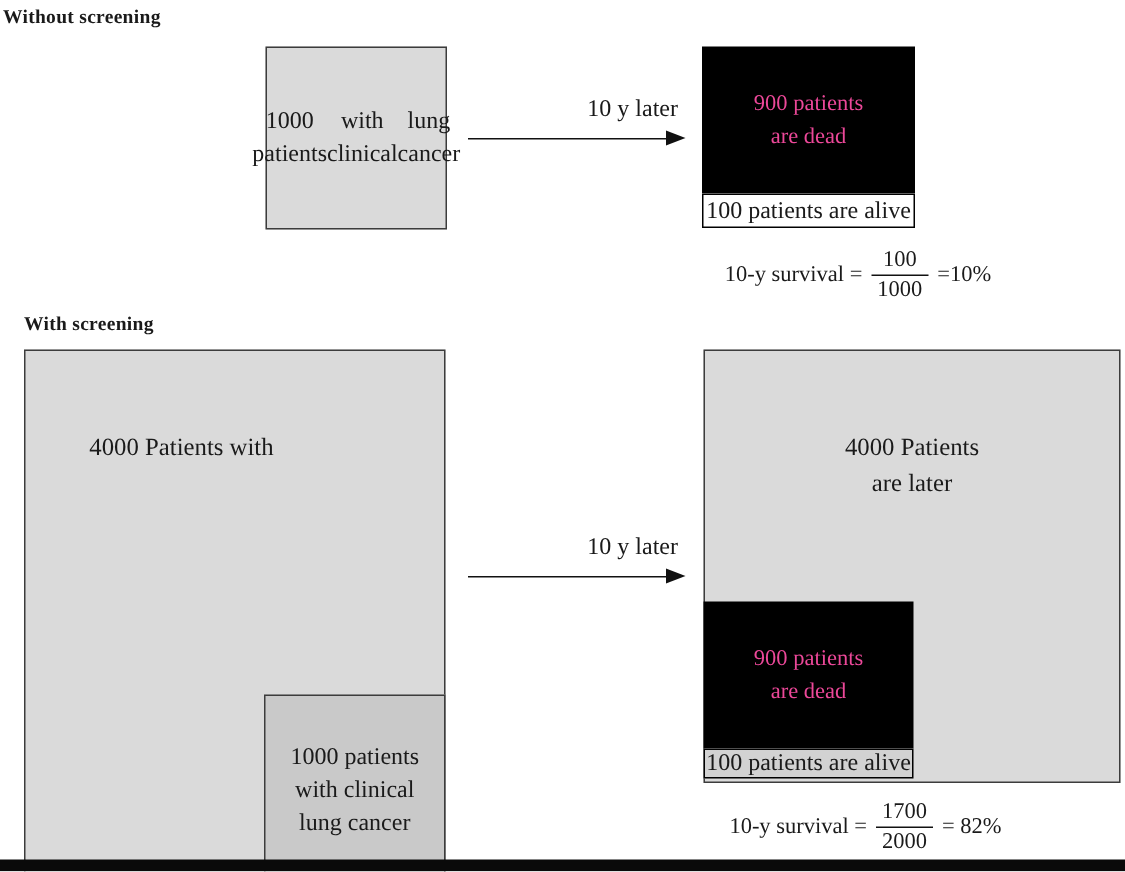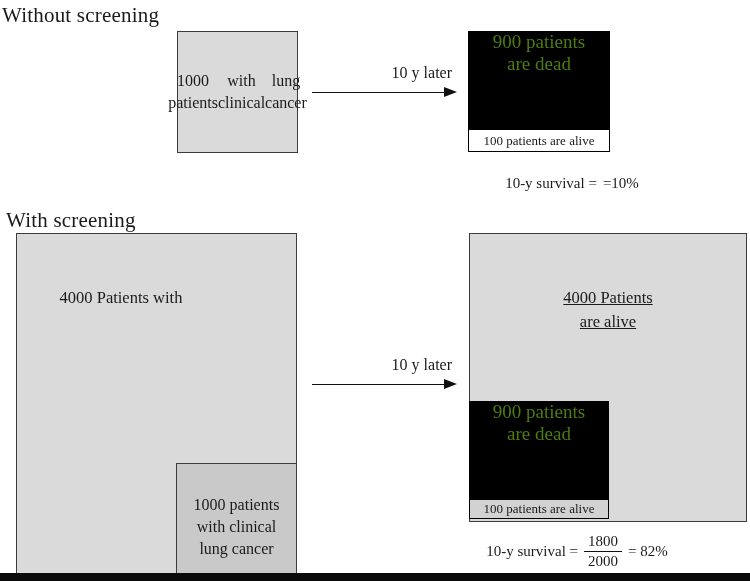--- a/index.html
+++ b/index.html
@@ -4,40 +4,40 @@
 <style>
   * { margin:0; padding:0; box-sizing:border-box; }
   html,body { background:#ffffff; }
   #canvas {
     position:relative; width:750px; height:581px;
     background:#ffffff; overflow:hidden;
     font-family:"Liberation Serif","DejaVu Serif",serif;
     color:#1a1a1a;
   }
   .abs { position:absolute; }
-  .heading { font-weight:normal; font-size:21px; letter-spacing:0.2px; }
+  .heading { font-weight:bold; font-size:13px; letter-spacing:0.2px; }
 
   .graybox {
     background:#dadada; border:1.6px solid #3c3c3c;
     display:flex; flex-direction:row; align-items:center; justify-content:center;
     text-align:center; font-size:16px; line-height:22px;
   }
   .ln { display:block; }
 
   
   .dead-compound { display:flex; flex-direction:column; }
   .dead-zone {
-    background:#000000; color:#4d7c0f;
-    display:flex; flex-direction:column; align-items:center; justify-content:flex-start;
-    text-align:center; font-size:19px; line-height:22px;
+    background:#000000; color:#ec4899;
+    display:flex; flex-direction:column; align-items:center; justify-content:center;
+    text-align:center; font-size:15px; line-height:22px;
   }
   .alive-strip {
     border:1.6px solid #000000;
     display:flex; align-items:center; justify-content:center;
-    font-size:13px; white-space:nowrap;text-align:center;
+    font-size:16px; white-space:nowrap;text-align:center;
   }
   .strip-white { background:#ffffff; }
   .strip-gray  { background:#d2d2d2; }
 
   
   .arrow-line { height:0; border-top:1.7px solid #111111; }
   .arrow-head {
     width:0; height:0;
     border-left:13px solid #111111;
     border-top:5.5px solid transparent;
@@ -51,21 +51,21 @@
     gap:6px; font-size:15px;
   }
   .fraction { display:inline-block; text-align:center; }
   .fraction .num { display:block; padding:0 4px 1px 4px; }
   .fraction .den { display:block; border-top:1.6px solid #111111; padding:1px 4px 0 4px; }
 
   
   .pseudo-text { position:absolute; left:0; top:52px; width:208px; text-align:center;
                  font-size:16.5px; line-height:24px; }
   .alive-text  { position:absolute; left:0; right:0; top:52px; text-align:center;
-                 font-size:16.5px; line-height:24px;text-decoration:underline; }
+                 font-size:16.5px; line-height:24px; }
 
   .inner-clinical {
     position:absolute; right:-1px; bottom:-1px; width:121px; height:128px;
     background:#c9c9c9; border:1.6px solid #3c3c3c;
     display:flex; flex-direction:column; align-items:center; justify-content:center;
     text-align:center; font-size:16px; line-height:22px;
   }
   .inner-dead { position:absolute; left:-1px; bottom:2px; width:140px; }
 
   .bottom-bar { background:#0a0a0a; }
@@ -90,58 +90,62 @@
   <div class="abs dead-compound" style="left:468px; top:31px; width:142px;">
     <div class="dead-zone" style="height:98px;">
       <span class="ln">900 patients</span>
       <span class="ln">are dead</span>
     </div>
     <div class="alive-strip strip-white" style="height:23px;">100 patients are alive</div>
   </div>
 
   <div class="abs formula" style="left:452px; top:160px; width:240px; height:47px;">
     <span>10-y survival =</span>
+    <span class="fraction">
+      <span class="num">100</span>
+      <span class="den">1000</span>
+    </span>
     <span>=10%</span>
   </div>
 
-  <div class="abs heading" style="left:6px; top:208px;">With screening</div>
+  <div class="abs heading" style="left:16px; top:208px;">With screening</div>
 
   <div class="abs graybox" style="left:16px; top:233px; width:281px; height:358px; justify-content:flex-start;">
     <div class="pseudo-text">
       <span class="ln">4000 Patients with</span>
     </div>
     <div class="inner-clinical">
       <span class="ln">1000 patients</span>
       <span class="ln">with clinical</span>
       <span class="ln">lung cancer</span>
     </div>
   </div>
 
   <div class="abs arrow-label" style="left:307px; top:356px; width:145px;">10 y later</div>
   <div class="abs arrow-line" style="left:312px; top:384px; width:134px;"></div>
   <div class="abs arrow-head" style="left:444px; top:379px;"></div>
 
   <div class="abs graybox" style="left:469px; top:233px; width:278px; height:289px; justify-content:flex-start;">
     <div class="alive-text">
       <span class="ln">4000 Patients</span>
-      <span class="ln">are alive</span>
+      <span class="ln">are later</span>
     </div>
     <div class="inner-dead dead-compound">
       <div class="dead-zone" style="height:98px;">
         <span class="ln">900 patients</span>
         <span class="ln">are dead</span>
       </div>
       <div class="alive-strip strip-gray" style="height:20px;">100 patients are alive</div>
     </div>
   </div>
 
   <div class="abs formula" style="left:452px; top:528px; width:250px; height:47px;">
     <span>10-y survival =</span>
     <span class="fraction">
-      <span class="num">1800</span>
+      <span class="num">1700</span>
       <span class="den">2000</span>
     </span>
     <span>= 82%</span>
   </div>
 
   <div class="abs bottom-bar" style="left:0; top:573px; width:750px; height:8px;"></div>
 
 </div>
 
 </body></html>

